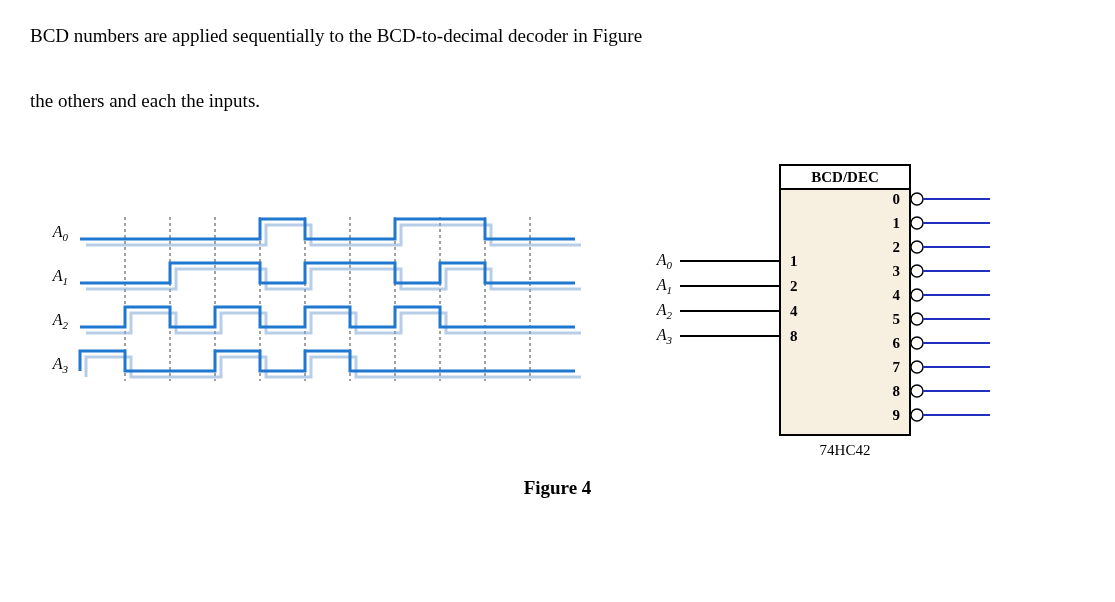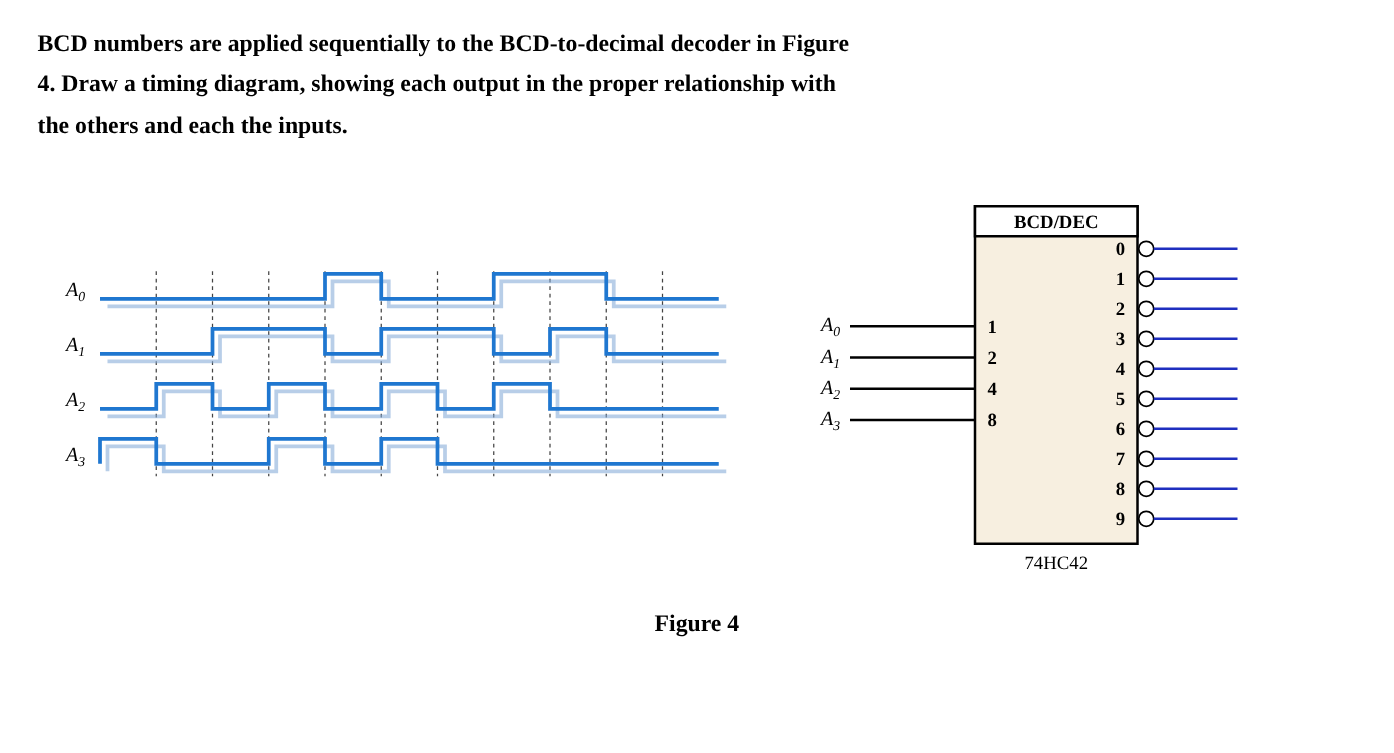--- a/index.html
+++ b/index.html
@@ -6,21 +6,21 @@
     margin: 0;
     padding: 20px 30px;
     font-family: "Times New Roman", serif;
     font-size: 19px;
     background: #fff;
     color: #000;
     width: 1115px;
     box-sizing: border-box;
   }
   .question {
-    font-weight: bold;
+    font-weight: normal;
     line-height: 1.7;
     text-align: justify;
     margin-bottom: 30px;
   }
   .figrow {
     display: flex;
     align-items: center;
     gap: 40px;
   }
   .timing-block {
@@ -87,29 +87,29 @@
   }
   .pintxtb {
     font-family: "Times New Roman", serif;
     font-size: 15px;
     font-weight: bold;
   }
   .figcap {
     text-align: center;
     font-weight: bold;
     font-size: 19px;
-    margin-top: 22px;
+    margin-top: 10px;
   }
 </style>
 </head>
 <body>
 
 <div class="question">
   <span>BCD numbers are applied sequentially to the BCD-to-decimal decoder in Figure</span><br>
-  <span>4. Draw a timing diagram, showing each output in the proper relationship with</span><br>
+  <br>
   <span>the others and each the inputs.</span>
 </div>
 
 <div class="figrow">
 
   <div class="timing-block">
     <svg viewBox="0 0 560 190" width="560" height="190">
 
       <text class="siglabel" x="38" y="28">A<tspan class="sub" dy="4">0</tspan></text>
       <text class="siglabel" x="38" y="72">A<tspan class="sub" dy="4">1</tspan></text>

